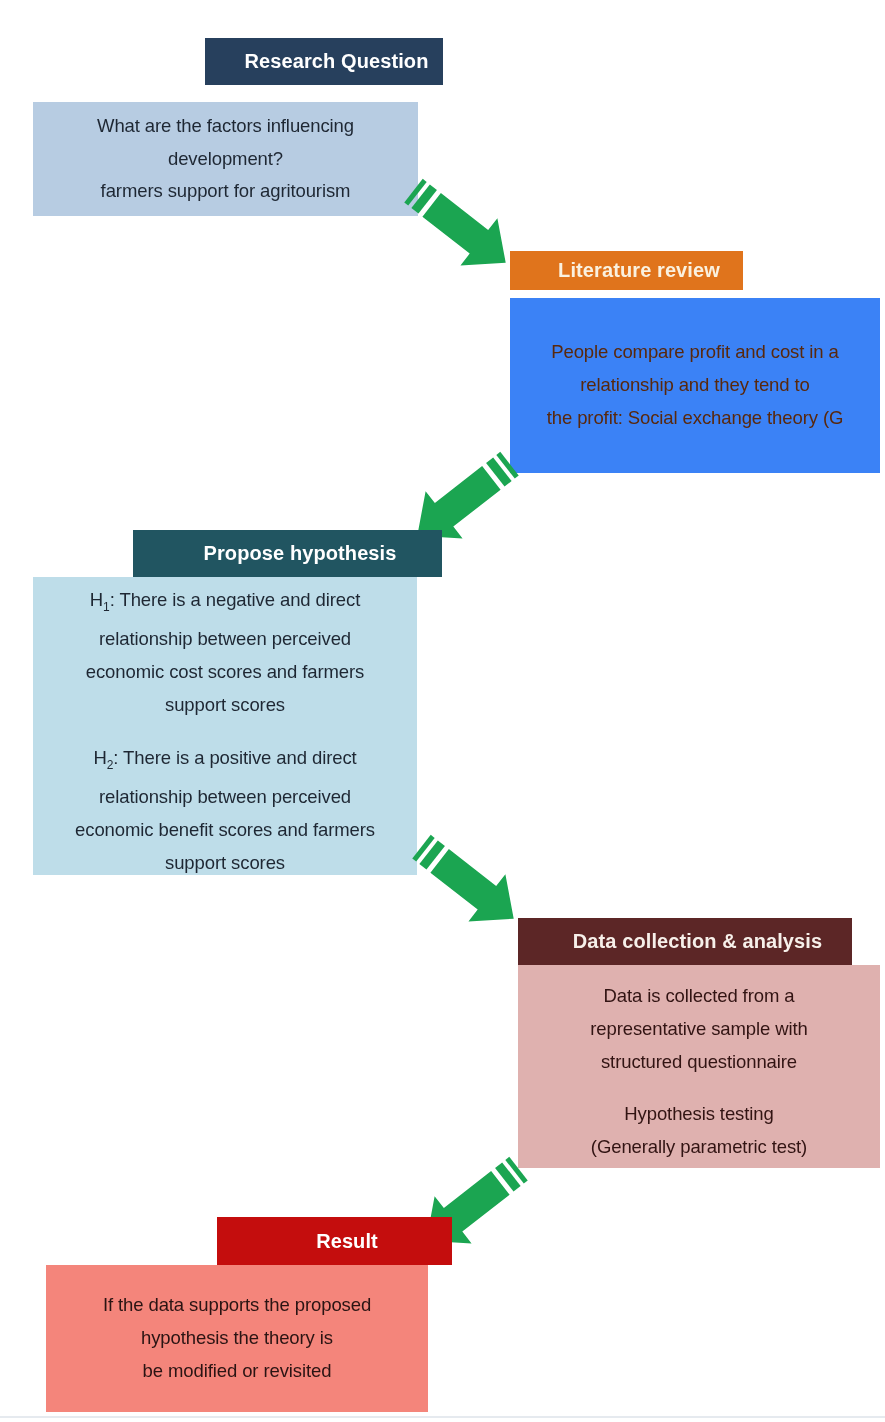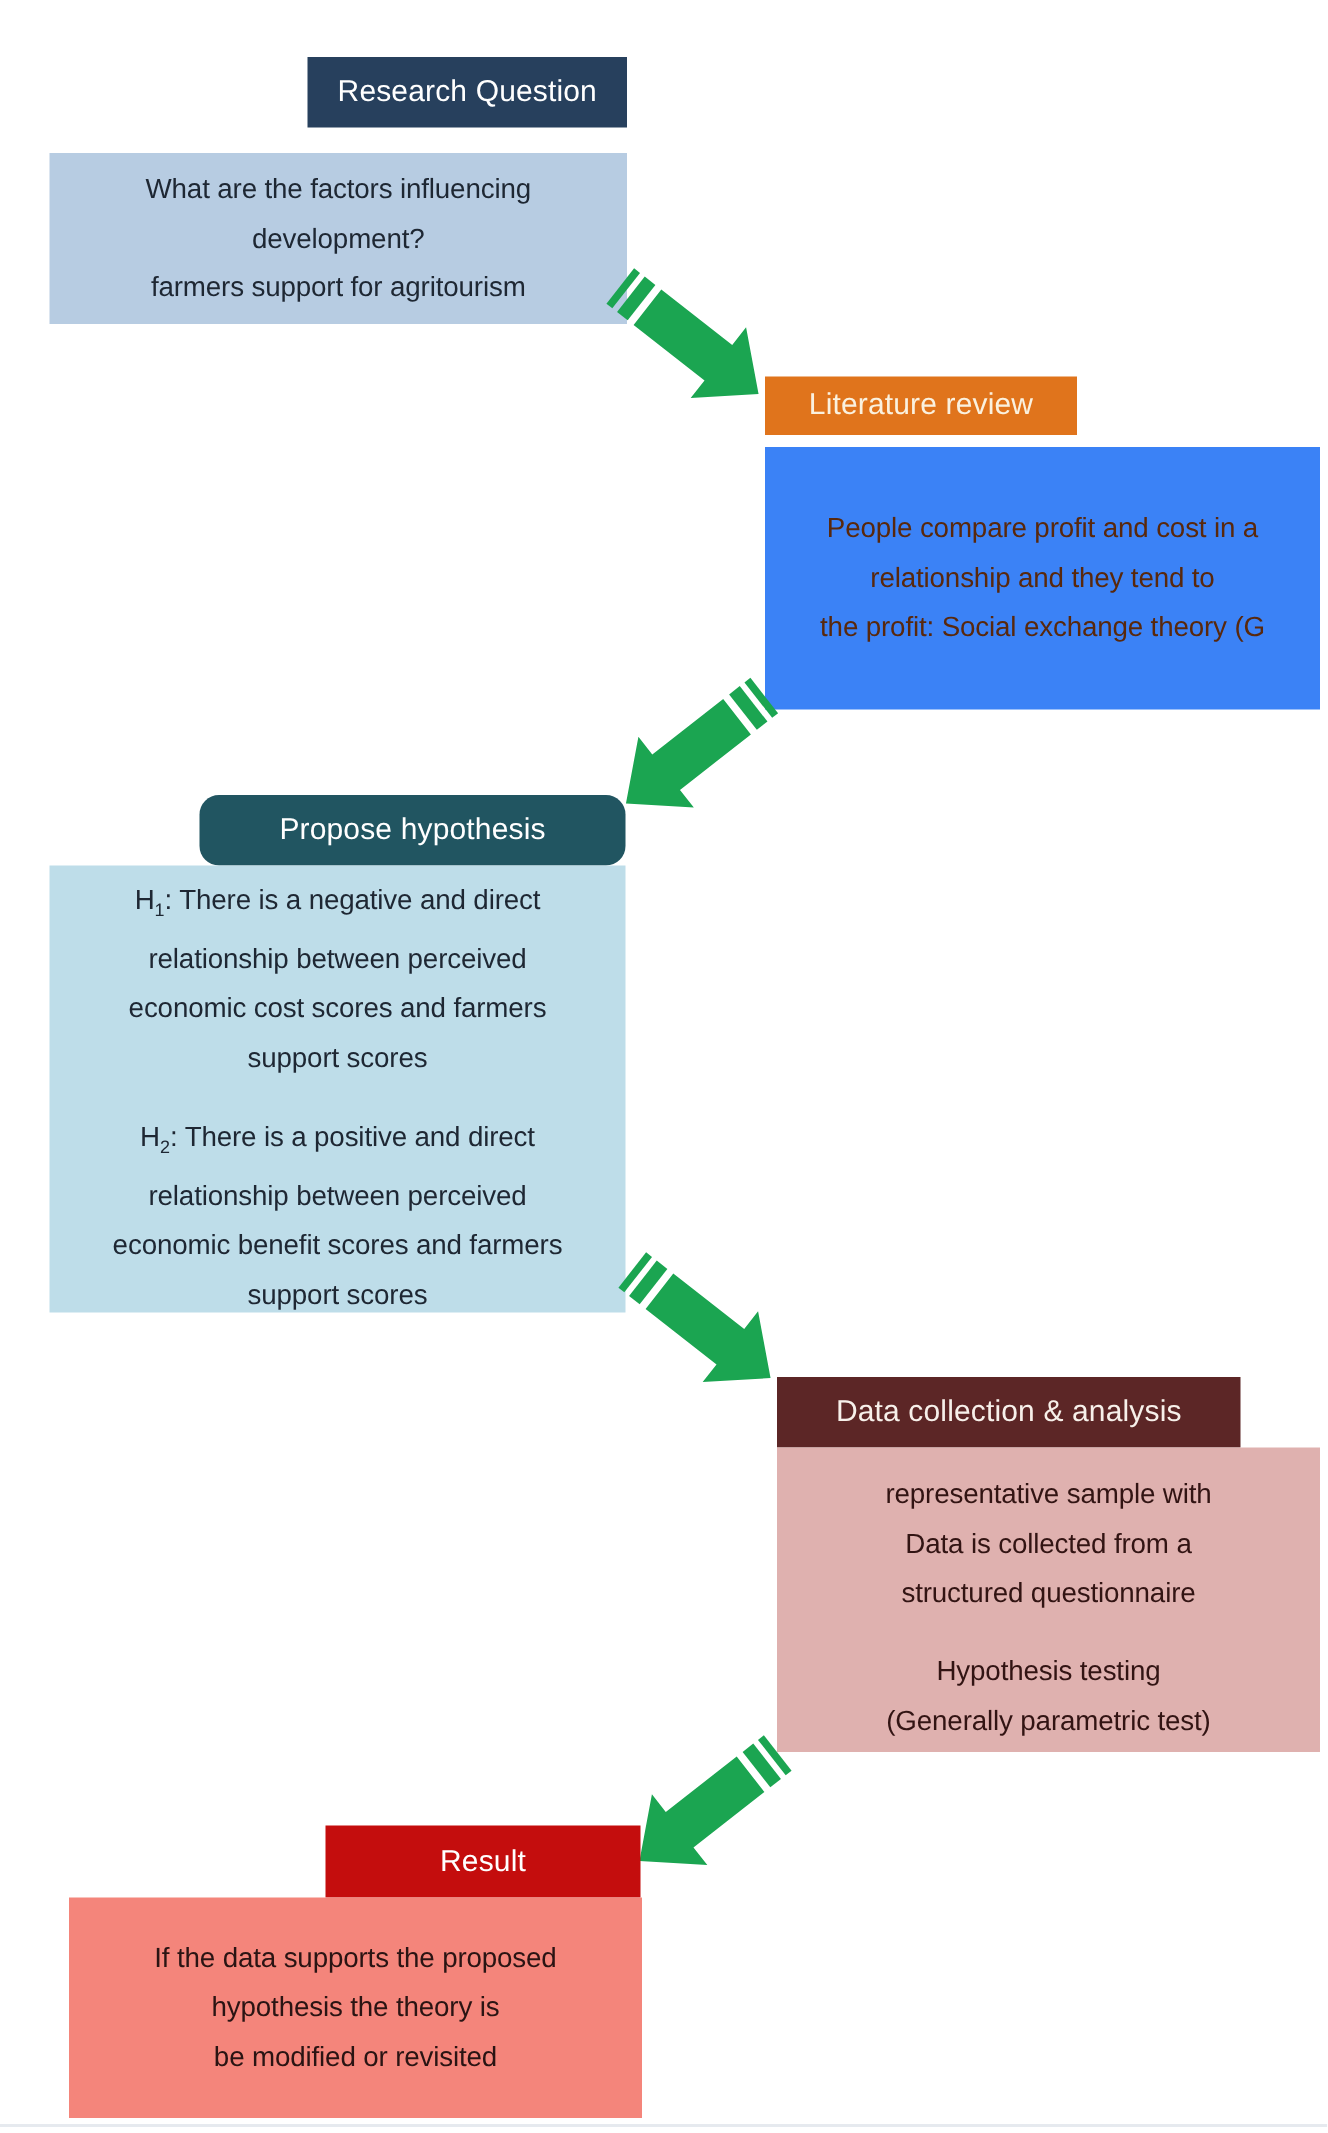--- a/index.html
+++ b/index.html
@@ -6,21 +6,21 @@
   #canvas{
     position:relative;
     width:885px;height:1422px;
     background:#ffffff;
     font-family:"Liberation Sans","DejaVu Sans",sans-serif;
     overflow:hidden;
   }
   .hdr{
     position:absolute;
     display:flex;align-items:center;justify-content:center;
-    font-weight:normal;font-size:20px;letter-spacing:.1px;
+    font-weight:bold;font-size:20px;letter-spacing:.1px;padding-left:25px;
   }
   .bod{
     position:absolute;
     display:flex;flex-direction:column;justify-content:center;
     text-align:center;
     font-size:18.5px;line-height:32.8px;letter-spacing:-.1px;
   }
   .line{white-space:nowrap;}
   .para{display:block;margin-top:11px;}
   .para + .para{margin-top:20px;}
@@ -68,21 +68,21 @@
     </div>
 
   <div class="arrow" style="left:403px;top:469px;width:120px;height:62px;transform:rotate(142deg);">
     <svg width="120" height="62" viewBox="0 0 120 62">
       <rect x="1" y="16" width="5" height="30" fill="#1ba551"></rect>
       <rect x="10" y="16" width="9" height="30" fill="#1ba551"></rect>
       <polygon points="24,16 84,16 84,1 118,31 84,61 84,46 24,46" fill="#1ba551"></polygon>
     </svg>
   </div>
 
-  <div class="hdr hdr-3" style="left:133px;top:530px;width:284px;height:47px;border-radius:13px;">Propose hypothesis</div>
+  <div class="hdr hdr-3" style="left:133px;top:530px;width:284px;height:47px;">Propose hypothesis</div>
   <div class="bod bod-3" style="left:33px;top:577px;width:384px;height:298px;">
     <div class="para">
       <div class="line"><span>H</span><sub>1</sub><span>: There is a negative and direct</span></div>
       <div>
           <div class="line">relationship between perceived</div>
           <div class="line">economic cost scores and farmers</div>
           <div class="line">support scores</div>
         </div>
     </div>
     <div class="para">
@@ -99,22 +99,22 @@
     <svg width="120" height="62" viewBox="0 0 120 62">
       <rect x="1" y="16" width="5" height="30" fill="#1ba551"></rect>
       <rect x="10" y="16" width="9" height="30" fill="#1ba551"></rect>
       <polygon points="24,16 84,16 84,1 118,31 84,61 84,46 24,46" fill="#1ba551"></polygon>
     </svg>
   </div>
 
   <div class="hdr hdr-4" style="left:518px;top:918px;width:309px;height:47px;">Data collection &amp; analysis</div>
   <div class="bod bod-4" style="left:518px;top:965px;width:362px;height:203px;">
     <div class="para">
+        <div class="line">Data is collected from a</div>
         <div class="line">representative sample with</div>
-        <div class="line">Data is collected from a</div>
         <div class="line">structured questionnaire</div>
       </div>
     <div class="para">
         <div class="line">Hypothesis testing</div>
         <div class="line">(Generally parametric test)</div>
       </div>
   </div>
 
   <div class="arrow" style="left:412px;top:1174px;width:120px;height:62px;transform:rotate(142deg);">
     <svg width="120" height="62" viewBox="0 0 120 62">

